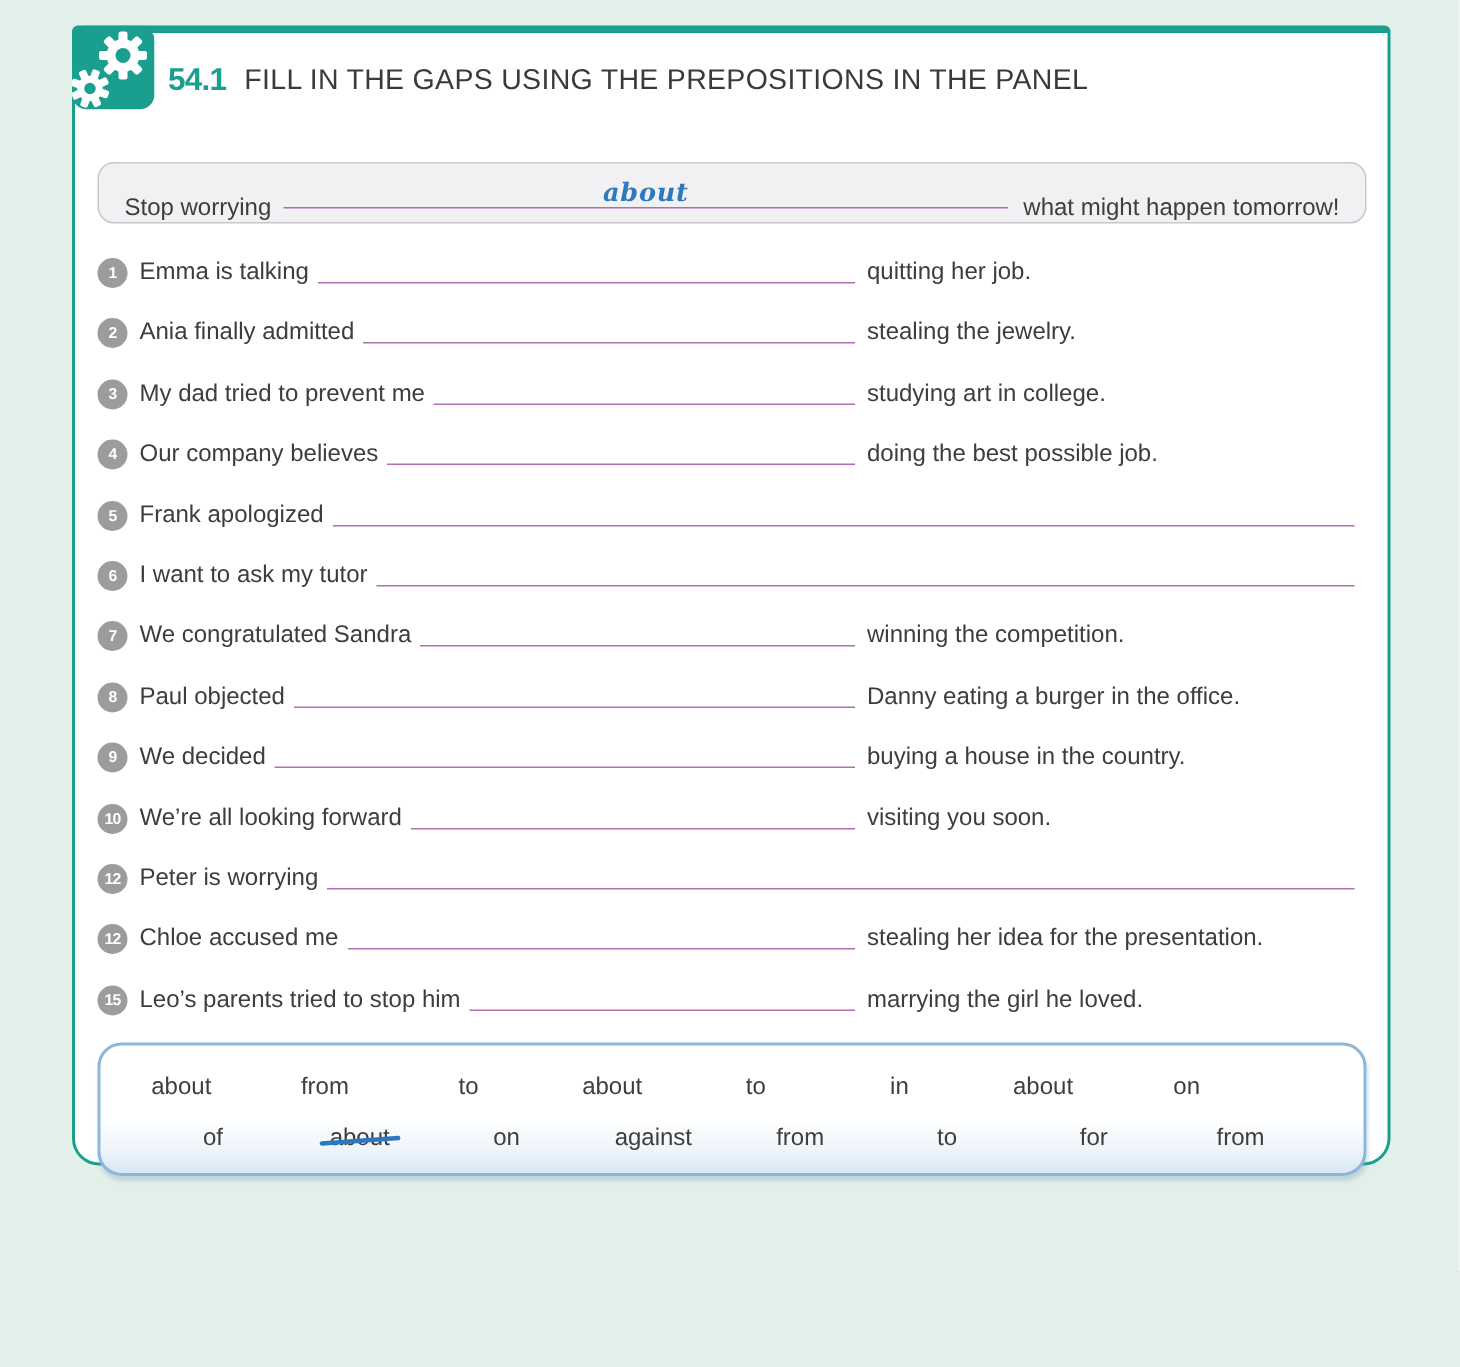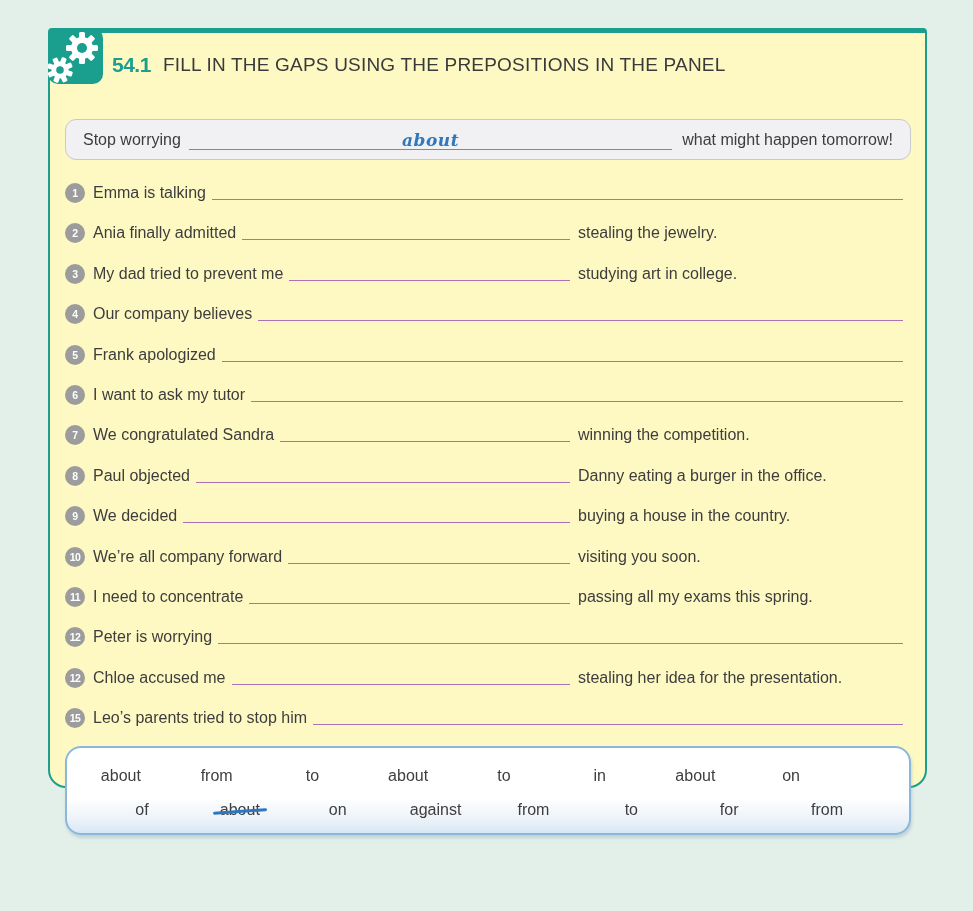--- a/index.html
+++ b/index.html
@@ -3,38 +3,38 @@
 <meta charset="utf-8">
 <style>
   html,body{margin:0;padding:0;}
   body{
     width:973px;height:911px;position:relative;overflow:hidden;
     background:#e3efe9;
     font-family:"Liberation Sans",sans-serif;
     color:#3d3d3d;
   }
   .card{
-    position:absolute;left:48px;top:28px;width:879px;height:760px;
-    box-sizing:border-box;background:#fef9c3;
+    position:absolute;left:48px;top:17px;width:879px;height:760px;
+    box-sizing:border-box;background:#ffffff;
     border:2px solid #1a9e8d;border-top-width:5px;
     border-radius:4px 4px 18px 18px;
   }
   .icon-badge{position:absolute;left:-2px;top:-5px;width:55px;height:56px;}
   .header-row{
     display:flex;align-items:center;gap:12px;
     padding:10px 0 0 62px;height:44px;
   }
   .ex-number{color:#1a9e8d;font-weight:bold;font-size:21px;letter-spacing:-.5px;}
   .ex-title{font-size:19px;color:#3a3a3a;letter-spacing:.2px;}
   .content{padding:0 14px 0 15px;}
   
   .example-box{
     margin-top:32px;height:41px;box-sizing:border-box;
     background:#f1f1f4;border:1.5px solid #c8c8cd;border-radius:11px;
-    display:flex;align-items:center;padding:0 17px;font-size:16px;
+    display:flex;align-items:flex-end;padding:0 17px;font-size:16px;
   }
   .ex-blank{
     flex:1;position:relative;align-self:flex-end;
     border-bottom:1.6px solid #a671ae;margin:0 10px 9px 8px;height:0;
   }
   .ex-answer{
     position:absolute;left:0;right:0;bottom:-1px;text-align:center;
     color:#2e78bd;font-family:"DejaVu Serif",serif;font-style:italic;
     font-weight:bold;font-size:17px;letter-spacing:.5px;
   }
@@ -126,37 +126,39 @@
           <span class="ex-answer">about</span>
         </span>
       <span>what might happen tomorrow!</span>
     </div>
 
     <div class="items">
       <div class="row">
           <span class="badge">1</span>
           <span>Emma is talking</span>
           <span class="blank"></span>
+          <span class="after-text">quitting her job.</span>
         </div>
       <div class="row">
           <span class="badge">2</span>
           <span>Ania finally admitted</span>
           <span class="blank"></span>
           <span class="after-text">stealing the jewelry.</span>
         </div>
       <div class="row">
           <span class="badge">3</span>
           <span>My dad tried to prevent me</span>
           <span class="blank"></span>
           <span class="after-text">studying art in college.</span>
         </div>
       <div class="row">
           <span class="badge">4</span>
           <span>Our company believes</span>
           <span class="blank"></span>
+          <span class="after-text">doing the best possible job.</span>
         </div>
       <div class="row">
           <span class="badge">5</span>
           <span>Frank apologized</span>
           <span class="blank"></span>
         </div>
       <div class="row">
           <span class="badge">6</span>
           <span>I want to ask my tutor</span>
           <span class="blank"></span>
@@ -174,45 +176,40 @@
           <span class="after-text">Danny eating a burger in the office.</span>
         </div>
       <div class="row">
           <span class="badge">9</span>
           <span>We decided</span>
           <span class="blank"></span>
           <span class="after-text">buying a house in the country.</span>
         </div>
       <div class="row">
           <span class="badge">10</span>
-          <span>We’re all company forward</span>
+          <span>We’re all looking forward</span>
           <span class="blank"></span>
           <span class="after-text">visiting you soon.</span>
-        </div>
-      <div class="row">
-          <span class="badge">11</span>
-          <span>I need to concentrate</span>
-          <span class="blank"></span>
-          <span class="after-text">passing all my exams this spring.</span>
         </div>
       <div class="row">
           <span class="badge">12</span>
           <span>Peter is worrying</span>
           <span class="blank"></span>
         </div>
       <div class="row">
           <span class="badge">12</span>
           <span>Chloe accused me</span>
           <span class="blank"></span>
           <span class="after-text">stealing her idea for the presentation.</span>
         </div>
       <div class="row">
           <span class="badge">15</span>
           <span>Leo’s parents tried to stop him</span>
           <span class="blank"></span>
+          <span class="after-text">marrying the girl he loved.</span>
         </div>
     </div>
 
     <div class="panel">
       <div class="panel-row panel-row-1">
         <span class="slot"><span class="w">about</span></span>
         <span class="slot"><span class="w">from</span></span>
         <span class="slot"><span class="w">to</span></span>
         <span class="slot"><span class="w">about</span></span>
         <span class="slot"><span class="w">to</span></span>

